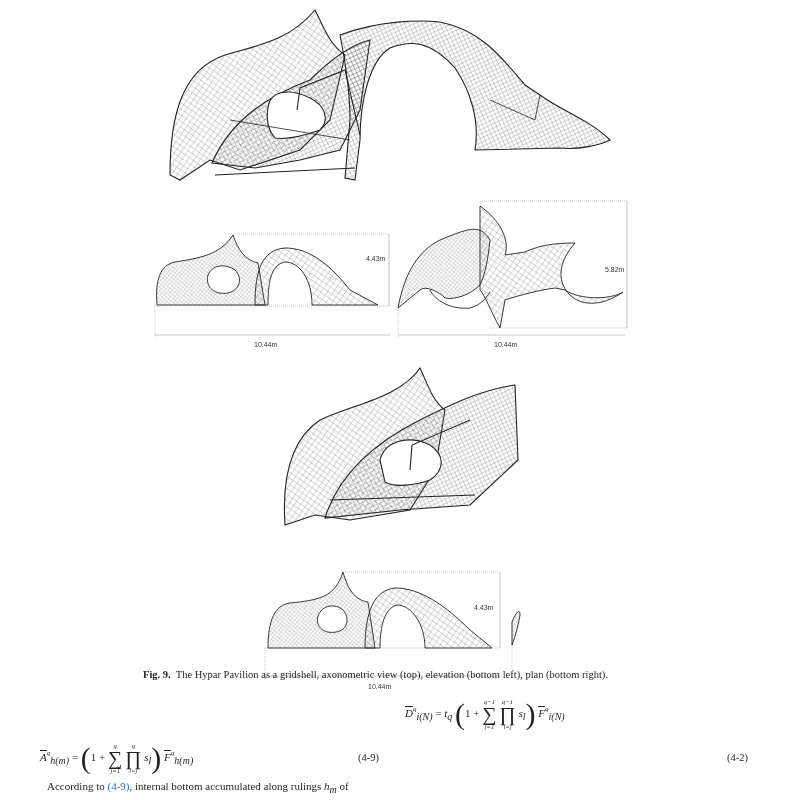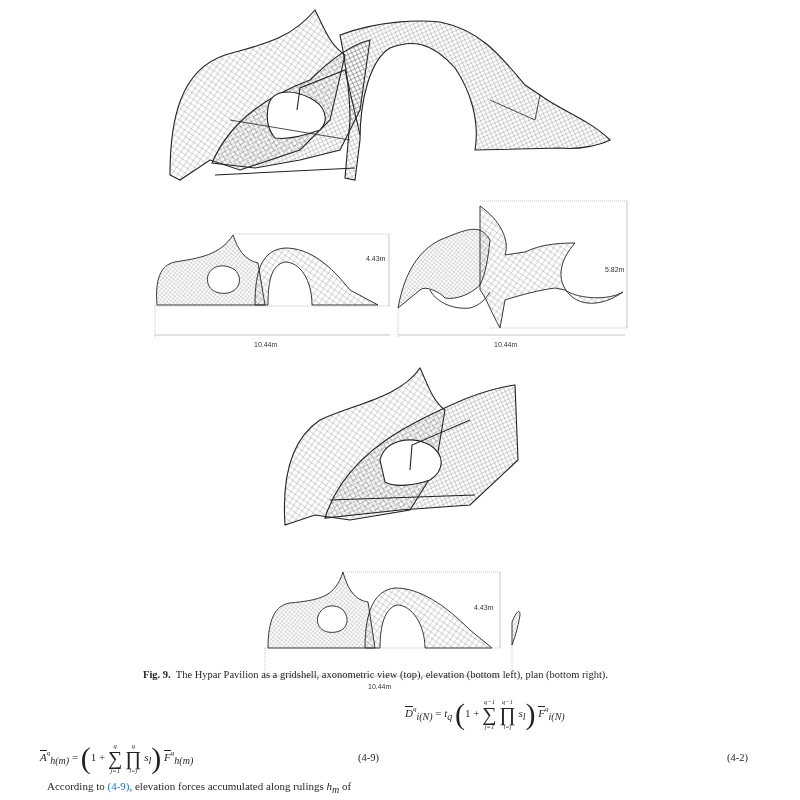--- a/index.html
+++ b/index.html
@@ -135,14 +135,14 @@
   <span>t</span><span class="sub-s">q</span>
   <span class="big-paren">(</span><span style="font-style:normal">1 +</span>
   <span class="op"><span class="sup">q−1</span><span class="sym">∑</span><span class="sub">j=1</span></span>
   <span class="op"><span class="sup">q−1</span><span class="sym">∏</span><span class="sub">l=j</span></span>
   <span>s</span><span class="sub-s">l</span><span class="big-paren">)</span>
   <span class="vec">F</span><span class="sup-s">q</span><span class="sub-s">i(N)</span>
 </div>
 <span class="eqnum" style="left:727px;top:752px;">(4-2)</span>
 
 <div class="body-text">
-  <span>According to </span><a class="link">(4-9)</a><span>, elevation forces accumulated along rulings </span><i>h</i><i class="sub-s">m</i><span> of</span>
+  <span>According to </span><a class="link">(4-9)</a><span>, internal bottom accumulated along rulings </span><i>h</i><i class="sub-s">m</i><span> of</span>
 </div>
 
 </body></html>

